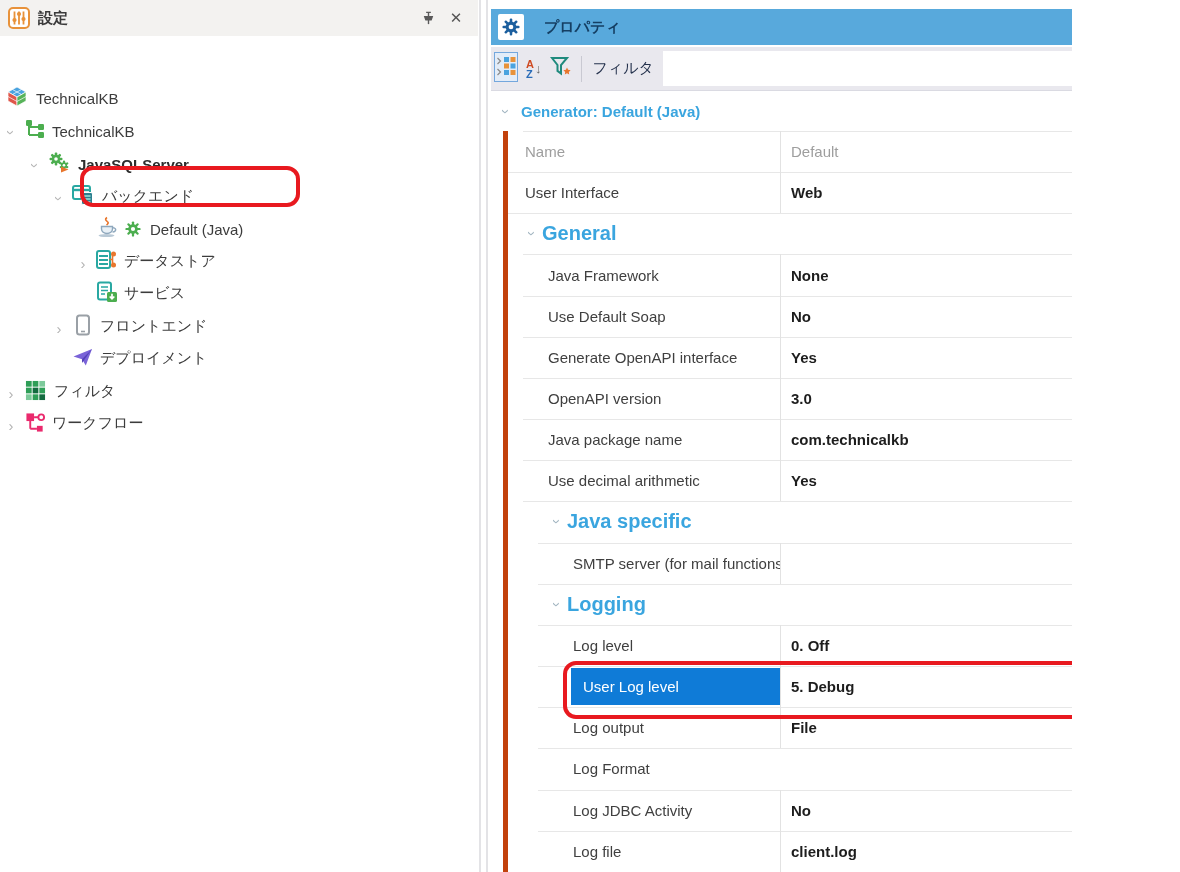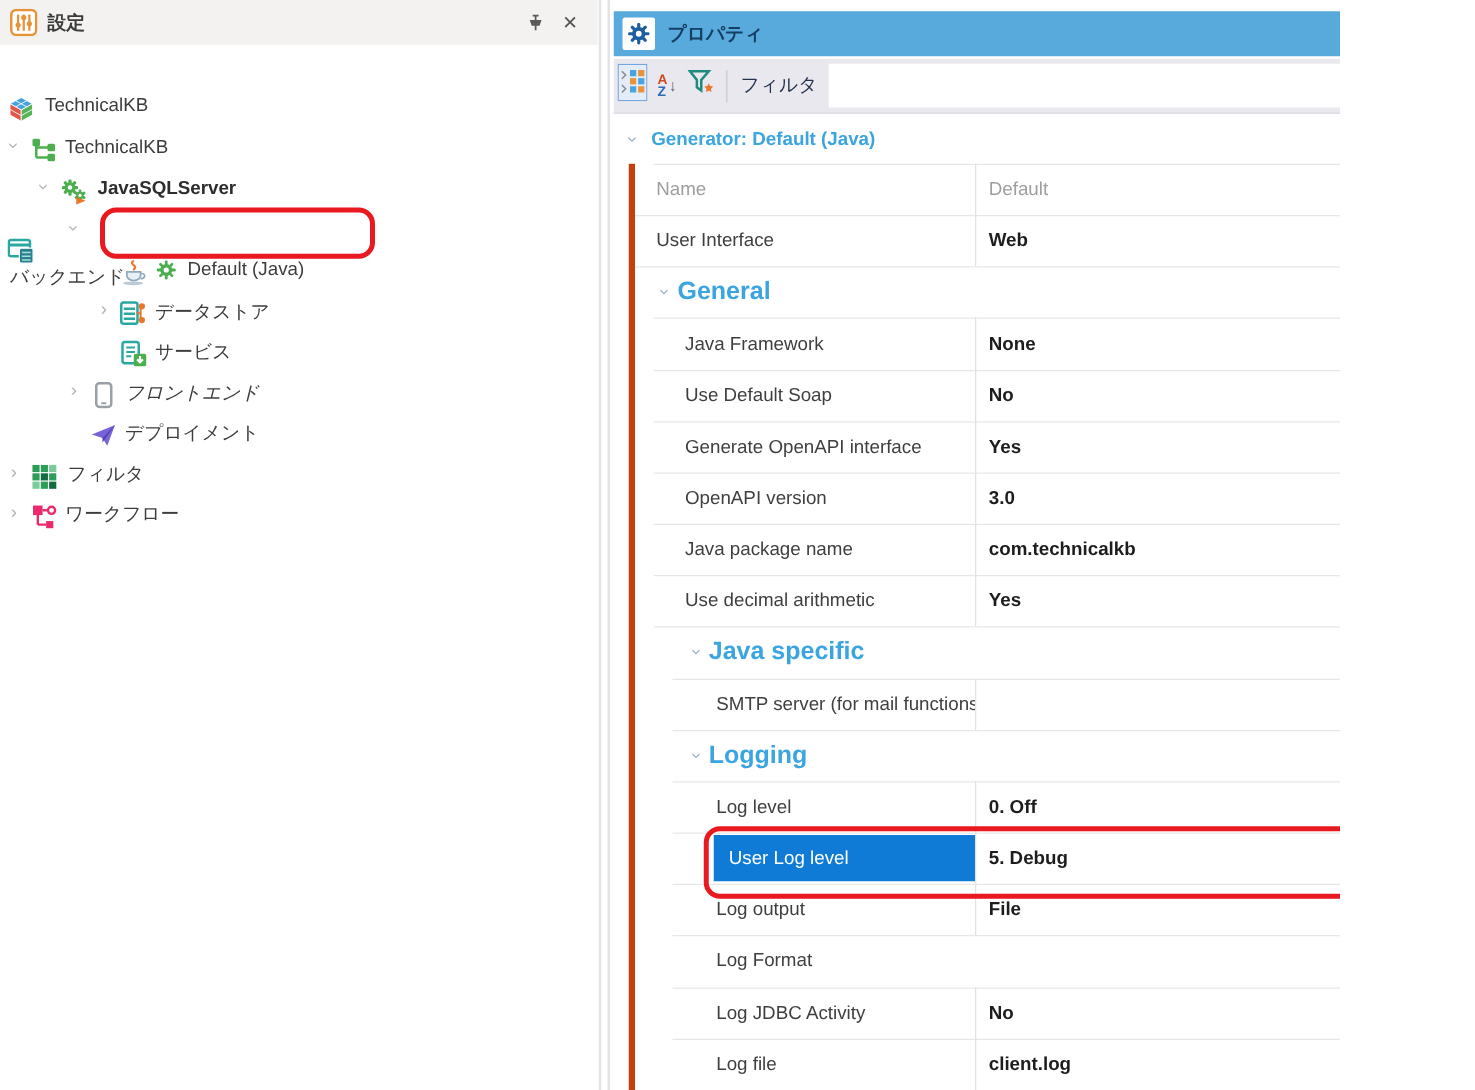--- a/index.html
+++ b/index.html
@@ -10,38 +10,38 @@
   .lpanel{position:absolute;left:0;top:0;width:478px;height:872px;background:#fff;}
   .lheader{position:absolute;left:0;top:0;width:478px;height:36px;background:#f3f2f0;
            display:flex;align-items:center;}
   .lheader .hicon{margin-left:8px;width:22px;height:22px;flex:none;}
   .lheader .htitle{margin-left:8px;font-size:15px;font-weight:600;color:#3b3b3b;}
   .lheader .spacer{flex:1;}
   .hbtn{width:28px;height:24px;display:flex;align-items:center;justify-content:center;color:#555;}
   .hbtn.close{font-size:15px;margin-right:8px;}
 
   .tree{position:absolute;left:0;top:36px;width:478px;height:836px;}
-  .trow{position:absolute;left:0;right:0;height:31px;display:flex;align-items:flex-start;
+  .trow{position:absolute;left:0;right:0;height:31px;display:flex;align-items:flex-end;
         font-size:15px;color:#3c3c3c;white-space:nowrap;cursor:default;}
   .trow .chev{width:14px;text-align:center;color:#b3b3b3;font-size:15px;flex:none;line-height:1;}
   .chev.exp{transform:rotate(90deg);display:inline-block;}
   .ticon{width:22px;height:22px;flex:none;display:flex;align-items:center;justify-content:center;}
   .ticon2{width:18px;height:18px;flex:none;display:flex;align-items:center;justify-content:center;}
   .tlabel{color:#3c3c3c;}
   .tlabel.bold{font-weight:700;color:#2d2d2d;}
 
   
   .vsep{position:absolute;top:0;height:872px;width:2px;background:#e3e3e6;}
 
   
   .rtitle{position:absolute;left:491px;top:9px;width:689px;height:36px;background:#58a9dc;
           display:flex;align-items:center;}
   .rtitle .gearbox{margin-left:7px;width:26px;height:26px;background:#fff;border-radius:2px;
           display:flex;align-items:center;justify-content:center;flex:none;}
-  .rtitle .rtext{margin-left:10px;font-size:15px;font-weight:700;color:#153f63;}
+  .rtitle .rtext{margin-left:20px;font-size:15px;font-weight:700;color:#153f63;}
   .rtitle .rclose{position:absolute;right:12px;color:#2b2b2b;font-size:16px;font-weight:700;}
 
   .rtoolbar{position:absolute;left:491px;top:47px;width:689px;height:43px;background:#e9e8ee;
             border-bottom:1px solid #dadae2;display:flex;align-items:center;}
   .tb-cat{margin-left:3px;flex:none;}
   .tb-az{margin-left:8px;flex:none;display:flex;align-items:center;}
   .azcol{display:flex;flex-direction:column;line-height:10px;font-weight:700;font-size:11px;}
   .azA{color:#cf4a22;} .azZ{color:#2b6cb8;}
   .azarr{color:#666;font-size:13px;margin-left:1px;}
   .tb-filter{margin-left:9px;flex:none;}
@@ -157,21 +157,21 @@
               <rect x="14.9" y="9.5" width="2.2" height="9.5" rx="0.9" transform="rotate(120 16 14.3)"></rect>
               <circle cx="16" cy="14.3" r="3"></circle>
             </g>
             <circle cx="16" cy="14.3" r="1.3" fill="#fff"></circle>
             <polygon points="13,15.5 20.5,18.5 13,21.5" fill="#e8762d"></polygon>
           </svg>
         </span>
         <span class="tlabel bold" style="margin-left:8px;">JavaSQLServer</span>
       </div>
 
-      <div class="trow" style="top:139px;flex-direction:column;">
+      <div class="trow" style="top:139px;">
         <span class="chev exp" style="margin-left:52px;">›</span>
         <span class="ticon" style="margin-left:6px;">
           <svg width="22" height="22" viewBox="0 0 22 22">
             <rect x="1" y="2" width="17" height="13" rx="2" fill="#fff" stroke="#29a8a2" stroke-width="2"></rect>
             <path d="M1 6 h17" stroke="#29a8a2" stroke-width="2.4"></path>
             <rect x="9.5" y="8.5" width="11" height="12" rx="1.5" fill="#2c7f8f" stroke="#fff" stroke-width="1"></rect>
             <path d="M11.5 12 h7 M11.5 15 h7 M11.5 18 h7" stroke="#9fe3da" stroke-width="1.3"></path>
           </svg>
         </span>
         <span class="tlabel" style="margin-left:8px;">バックエンド</span>
@@ -228,21 +228,21 @@
       </div>
 
       <div class="trow" style="top:269px;">
         <span class="chev" style="margin-left:52px;">›</span>
         <span class="ticon" style="margin-left:6px;">
           <svg width="22" height="22" viewBox="0 0 22 22">
             <rect x="5" y="1.5" width="12" height="19" rx="2.5" fill="#fff" stroke="#9aa0a6" stroke-width="2"></rect>
             <path d="M9 17.5 h4" stroke="#9aa0a6" stroke-width="1.6"></path>
           </svg>
         </span>
-        <span class="tlabel" style="margin-left:6px;font-style:italic;">フロントエンド</span>
+        <span class="tlabel" style="margin-left:6px;">フロントエンド</span>
       </div>
 
       <div class="trow" style="top:301px;">
         <span class="ticon" style="margin-left:72px;">
           <svg width="22" height="22" viewBox="0 0 22 22">
             <path d="M1.5 10.5 L20 3 L13.8 19.5 L10 13.3 Z" fill="#7a63d8"></path>
             <path d="M20 3 L10 13.3 L10 17 Z" fill="#5341b8"></path>
           </svg>
         </span>
         <span class="tlabel" style="margin-left:6px;">デプロイメント</span>

